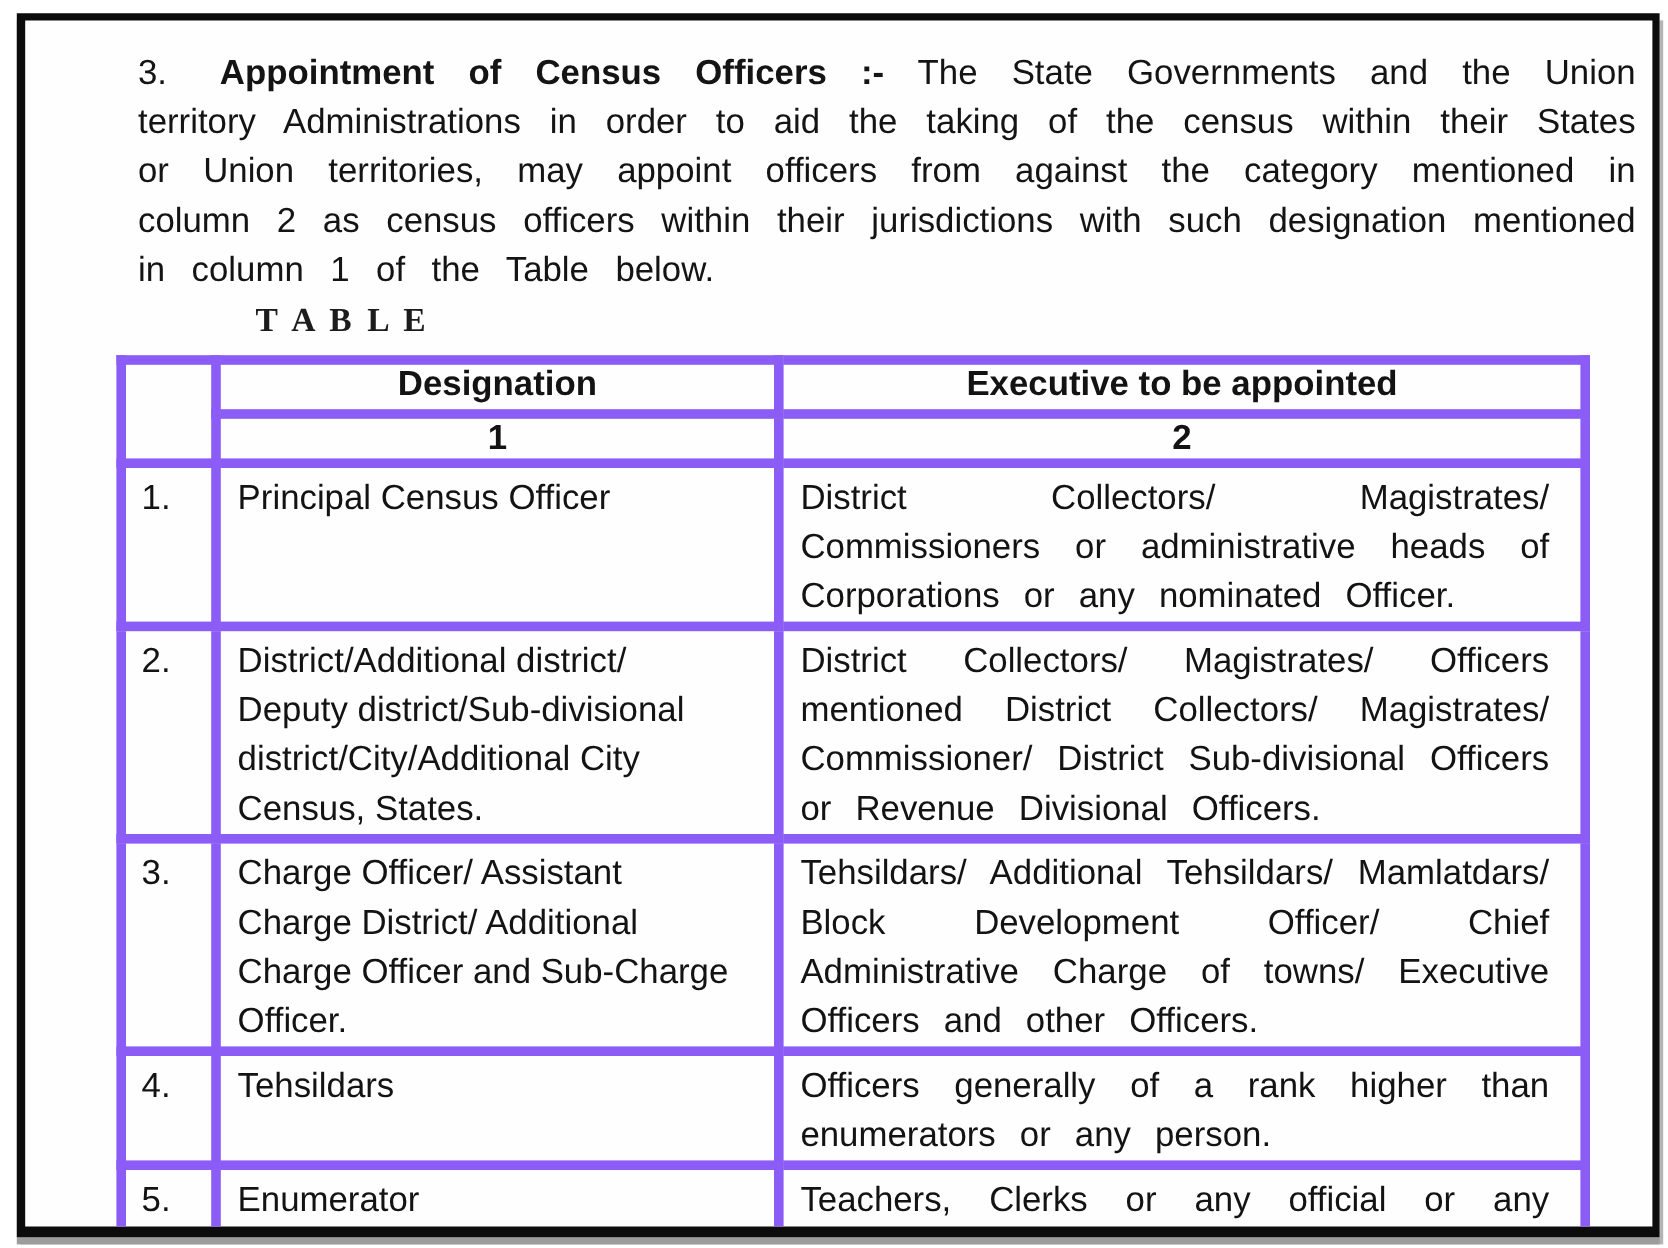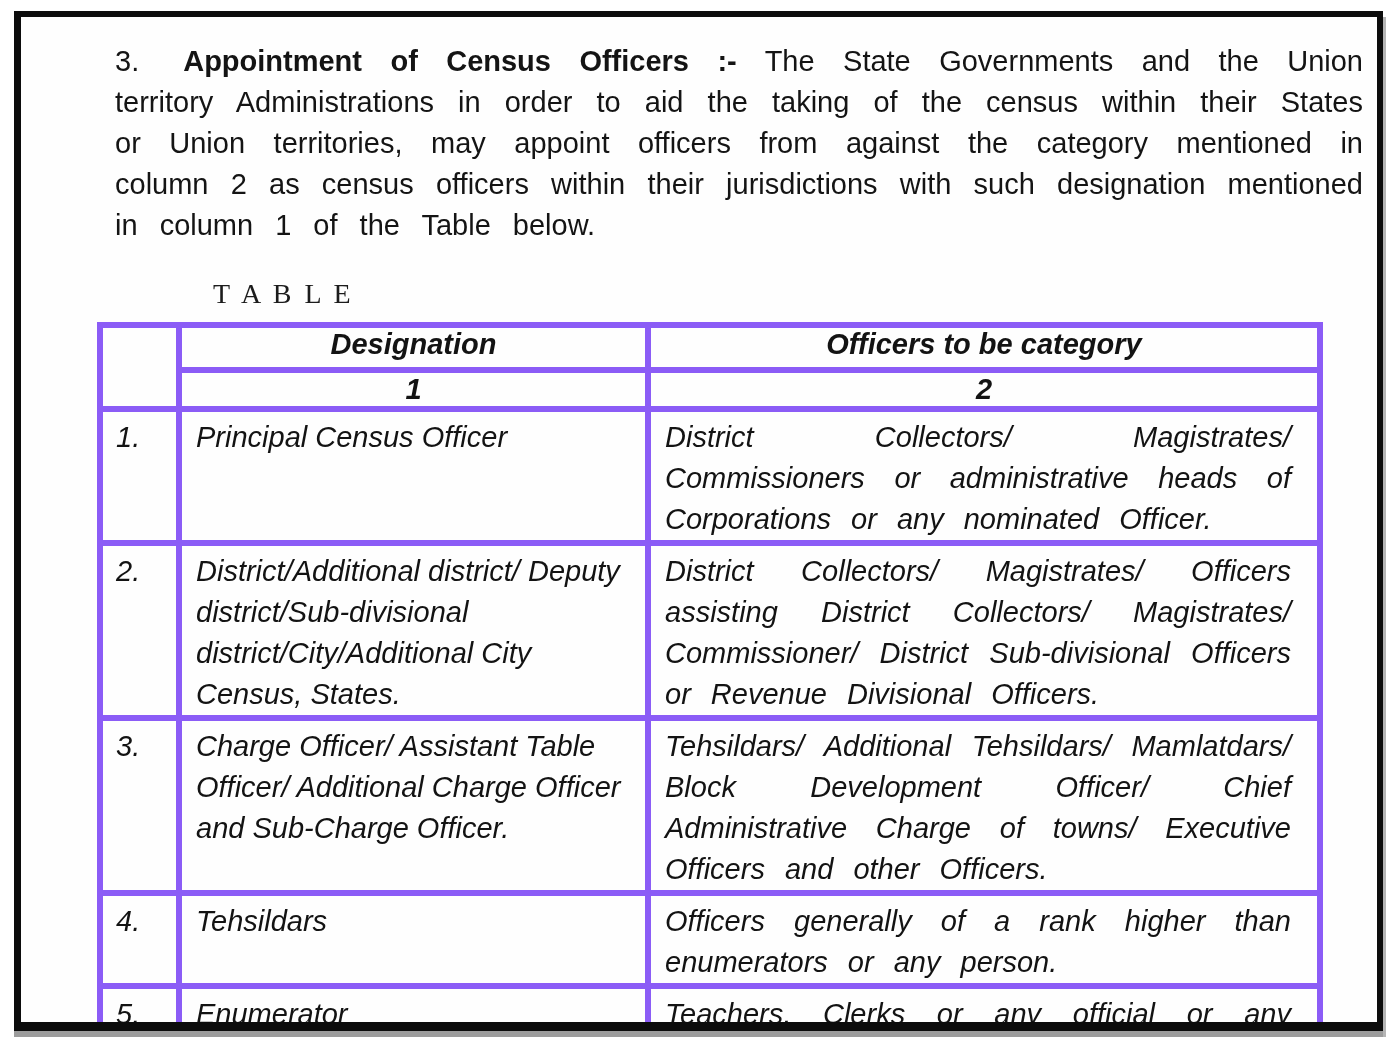--- a/index.html
+++ b/index.html
@@ -38,40 +38,40 @@
     color: #141414;
   }
   .para .tab {
     display: inline-block;
     width: 44px;
   }
   .para b {
     font-weight: bold;
   }
   .table-caption {
-    margin: 30px 0 0 192px;
+    margin: 4px 0 0 192px;
     font-family: "Liberation Serif", serif;
     font-size: 28px;
     line-height: 36px;
     letter-spacing: 3px;
     color: #1c1c1c;
+    font-weight: bold;
   }
   table.census {
     margin: 10px 0 0 76px;
     width: 1220px;
     table-layout: fixed;
     border-collapse: collapse;
     border: 3px solid #232323;
   }
   table.census th,
   table.census td {
-    border: 6px solid #8b5cf6;
+    border: 8px solid #8b5cf6;
     vertical-align: top;
     box-sizing: border-box;
-    font-style: italic;
   }
   th.hdr-main {
     height: 45px;
     font-size: 29px;
     font-weight: bold;
     text-align: center;
     vertical-align: middle;
     padding: 0;
   }
   th.hdr-num {
@@ -116,42 +116,42 @@
   <table class="census">
     <colgroup>
       <col style="width:79px">
       <col style="width:469px">
       <col style="width:672px">
     </colgroup>
     <tbody>
       <tr>
         <th rowspan="2"></th>
         <th class="hdr-main">Designation</th>
-        <th class="hdr-main">Officers to be category</th>
+        <th class="hdr-main">Executive to be appointed</th>
       </tr>
       <tr>
         <th class="hdr-num">1</th>
         <th class="hdr-num">2</th>
       </tr>
 
       <tr class="r1">
         <td class="c-sno">1.</td>
         <td class="c-des">Principal Census Officer</td>
         <td class="c-off">District Collectors/ Magistrates/ Commissioners or administrative heads of Corporations or any nominated Officer.</td>
       </tr>
 
       <tr class="r2">
         <td class="c-sno">2.</td>
         <td class="c-des">District/Additional district/ Deputy district/Sub-divisional district/City/Additional City Census, States.</td>
-        <td class="c-off">District Collectors/ Magistrates/ Officers assisting District Collectors/ Magistrates/ Commissioner/ District Sub-divisional Officers or Revenue Divisional Officers.</td>
+        <td class="c-off">District Collectors/ Magistrates/ Officers mentioned District Collectors/ Magistrates/ Commissioner/ District Sub-divisional Officers or Revenue Divisional Officers.</td>
       </tr>
 
       <tr class="r3">
         <td class="c-sno">3.</td>
-        <td class="c-des">Charge Officer/ Assistant Table Officer/ Additional Charge Officer and Sub-Charge Officer.</td>
+        <td class="c-des">Charge Officer/ Assistant Charge District/ Additional Charge Officer and Sub-Charge Officer.</td>
         <td class="c-off">Tehsildars/ Additional Tehsildars/ Mamlatdars/ Block Development Officer/ Chief Administrative Charge of towns/ Executive Officers and other Officers.</td>
       </tr>
 
       <tr class="r4">
         <td class="c-sno">4.</td>
         <td class="c-des">Tehsildars</td>
         <td class="c-off">Officers generally of a rank higher than enumerators or any person.</td>
       </tr>
 
       <tr class="r5">

